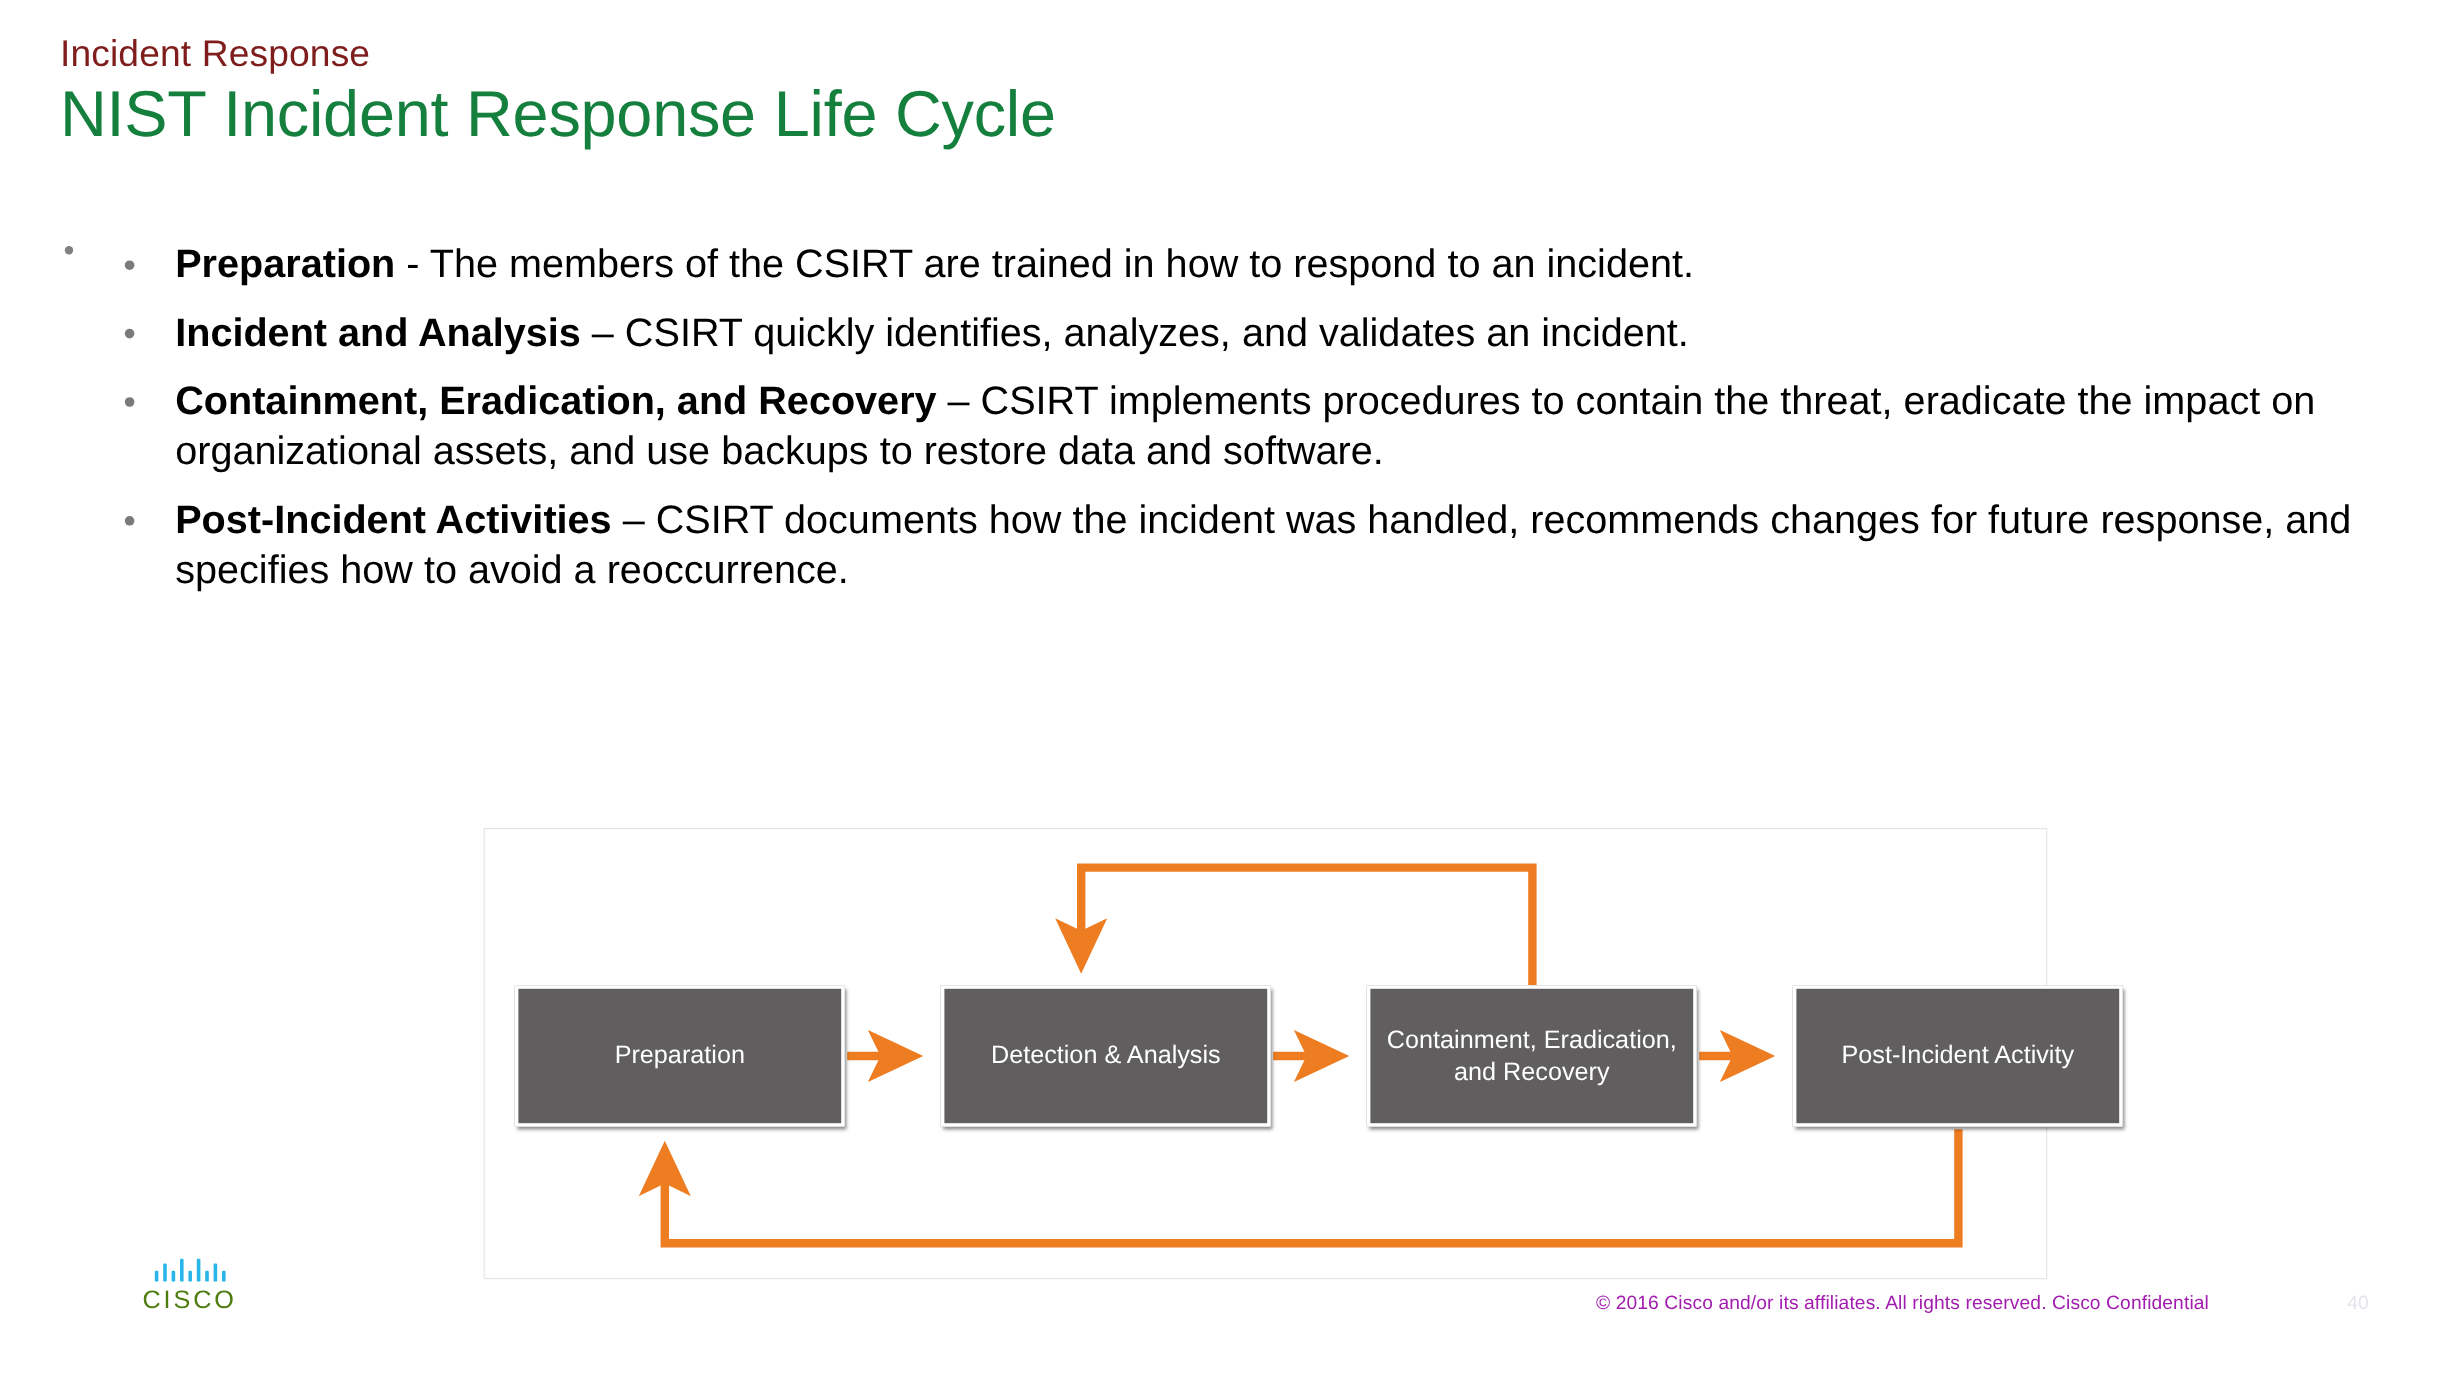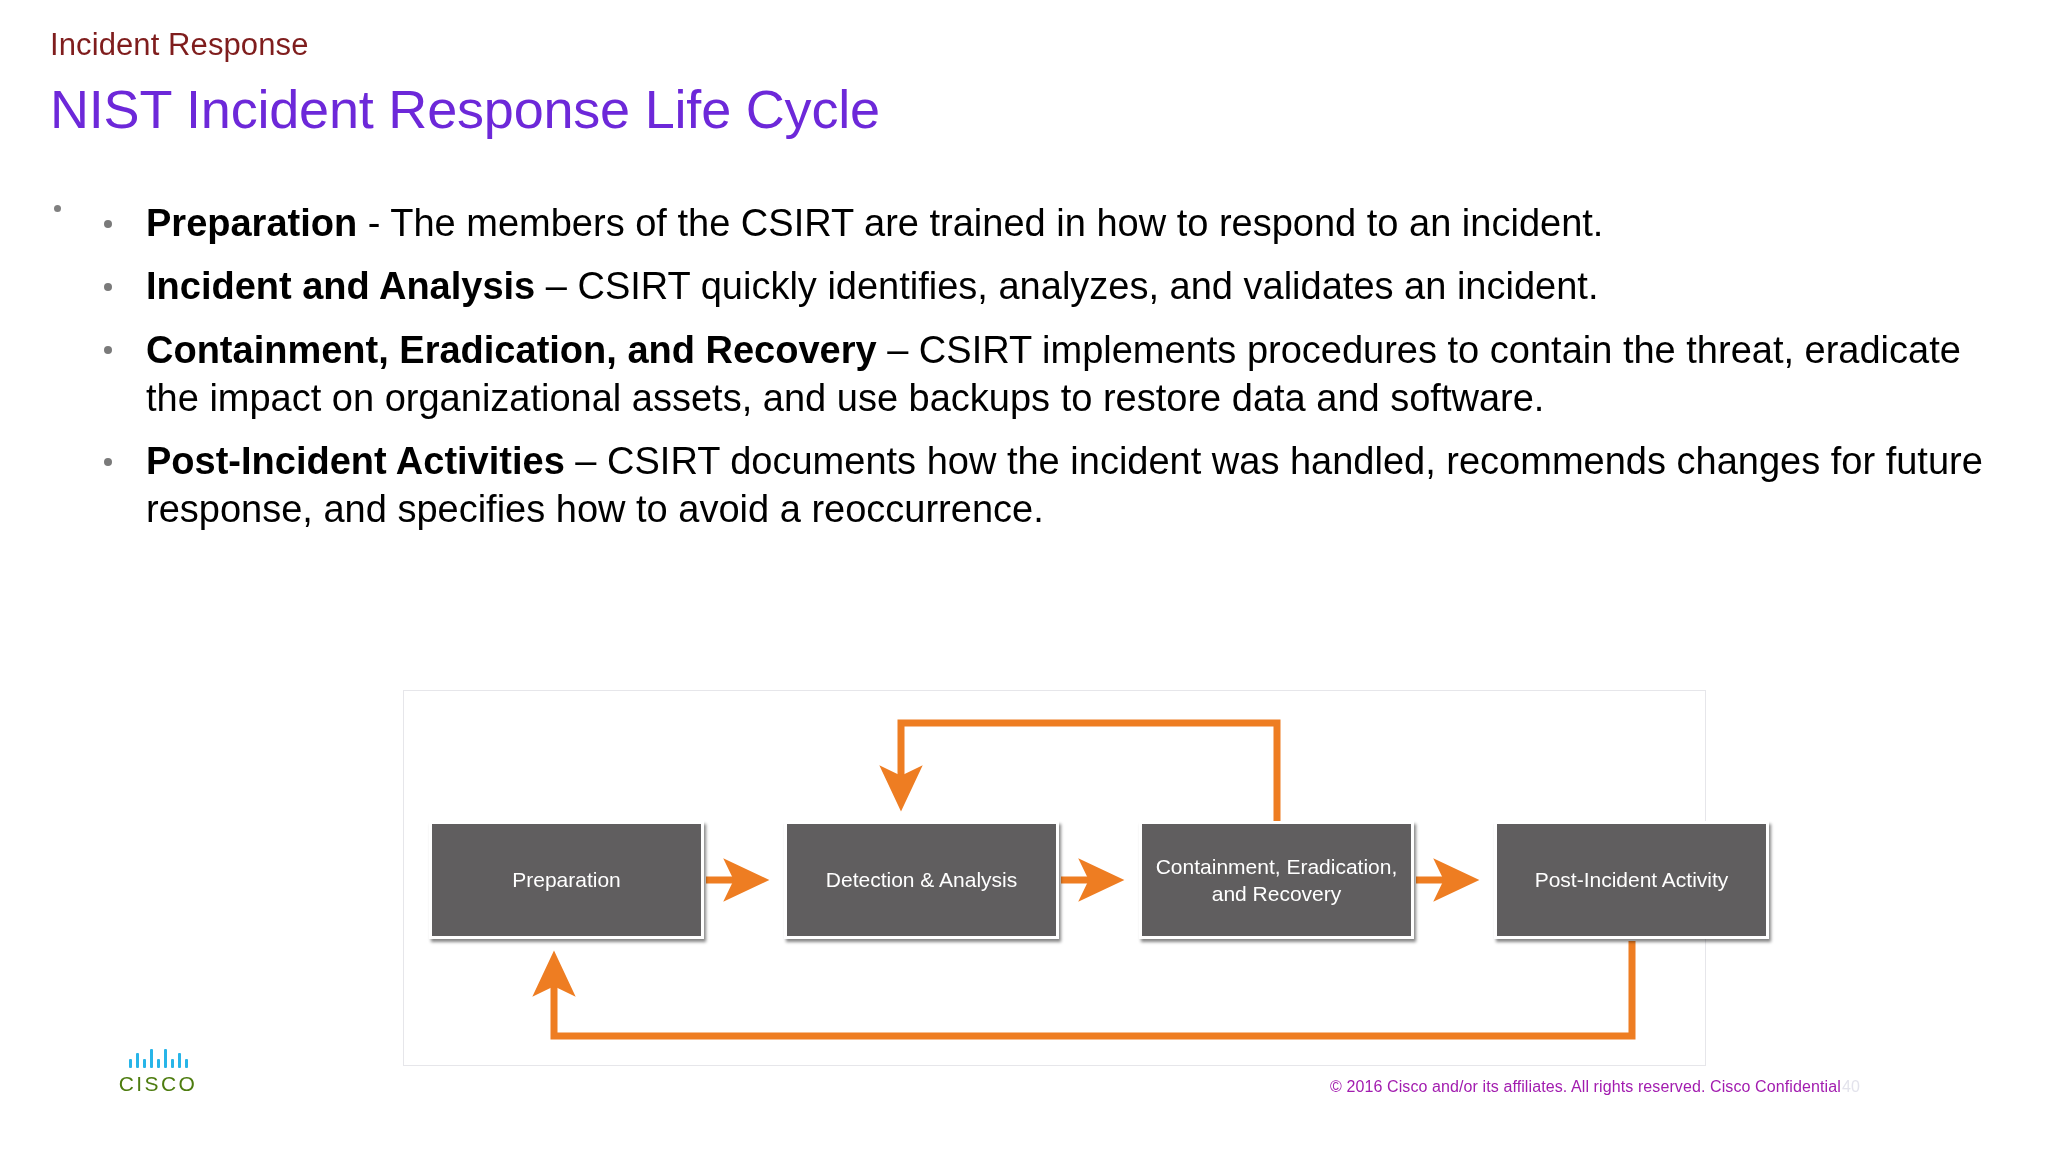--- a/index.html
+++ b/index.html
@@ -26,23 +26,23 @@
   }
   .eyebrow {
     font-size: 31px;
     color: #7f1d1d;
     line-height: 1.12;
     letter-spacing: 0.1px;
     white-space: nowrap;
   }
   .slide-title {
     font-size: 54px;
-    color: #6d28d9;
+    color: #15803d;
     line-height: 1.14;
-    margin-top: 16px;
+    margin-top: 2px;
     letter-spacing: -0.2px;
     white-space: nowrap;
   }
 
   
   .body-block {
     position: absolute;
     left: 50px;
     top: 188px;
     width: 1960px;
@@ -62,21 +62,21 @@
     height: 7px;
     border-radius: 50%;
     background: #808080;
   }
   .sub-list {
     margin-top: 6px;
   }
   .bullet-l2 {
     position: relative;
     padding-left: 96px;
-    font-size: 38px;
+    font-size: 33px;
     line-height: 1.27;
     margin-bottom: 15px;
   }
   .bullet-l2 > .dot {
     position: absolute;
     left: 54px;
     top: 0.55em;
     width: 8px;
     height: 8px;
     border-radius: 50%;
@@ -161,21 +161,21 @@
     position: absolute;
     left: 1330px;
     top: 1078px;
     font-size: 16px;
     color: #a21caf;
     white-space: nowrap;
     letter-spacing: 0.1px;
   }
   .footer-page {
     position: absolute;
-    left: 1842px;
+    left: 1956px;
     top: 1078px;
     font-size: 16px;
     color: #e3e3ec;
   }
 </style>
 </head>
 <body>
 
 <div class="slide-header">
   <div class="eyebrow">Incident Response</div>

